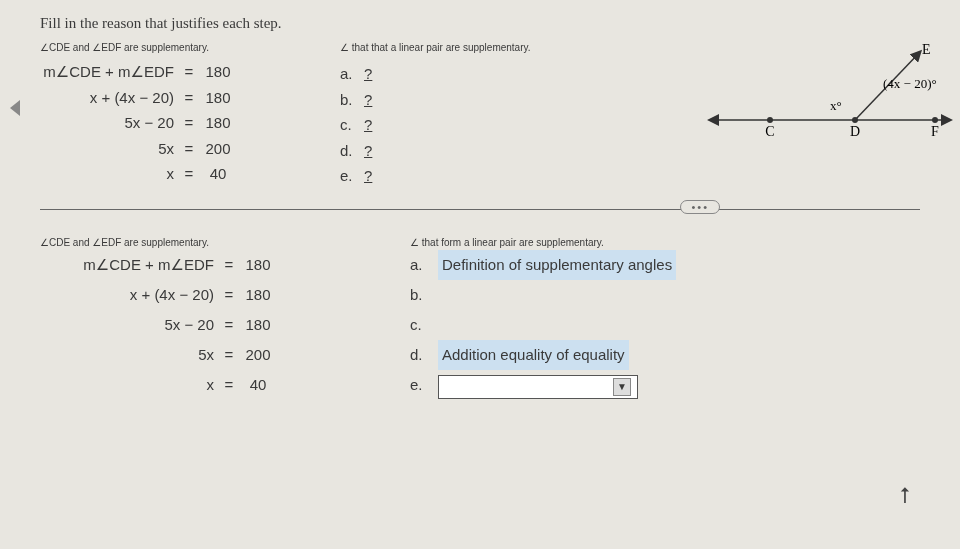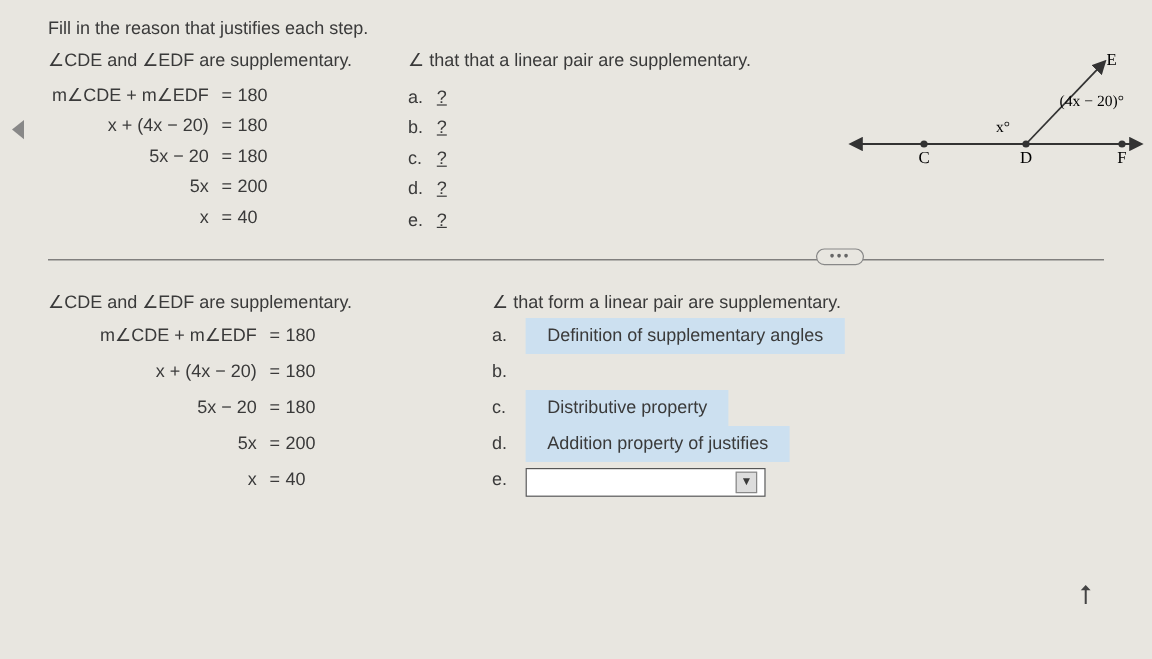--- a/index.html
+++ b/index.html
@@ -8,57 +8,58 @@
       background: #e8e6e0;
       width: 960px;
       height: 549px;
       padding: 15px 40px;
       position: relative;
       color: #3a3a3a;
     }
     .instruction {
       font-size: 15px;
       margin-bottom: 8px;
+      font-family: Liberation Serif, serif;
     }
     .top-section {
       display: flex;
       gap: 20px;
     }
     .col-left {
       width: 280px;
     }
     .col-mid {
       width: 320px;
     }
     .col-right {
       flex: 1;
       position: relative;
     }
     .statement {
-      font-size: 15px;
+      font-size: 10px;
       line-height: 1.5;
     }
     .angle { font-family: 'Times New Roman', serif; }
     .eq-list {
       margin-top: 4px;
     }
     .eq-row {
       display: flex;
       align-items: baseline;
       font-size: 15px;
       line-height: 1.7;
       font-family: Arial, sans-serif;
     }
     .eq-left {
       width: 140px;
       text-align: right;
       padding-right: 6px;
     }
     .eq-eq { width: 18px; text-align: center; }
-    .eq-right { width: 40px; text-align: left; }
+    .eq-right { width: 40px; text-align: center; }
     .reason-row {
       font-size: 15px;
       line-height: 1.7;
       display: flex;
       align-items: baseline;
       gap: 6px;
     }
     .reason-label { width: 18px; }
     .reason-q { text-decoration: underline; }
     .nav-bar {
@@ -124,21 +125,21 @@
     .answer-row {
       display: flex;
       align-items: baseline;
       font-size: 15px;
       line-height: 2.0;
       gap: 10px;
     }
     .answer-label { width: 18px; }
     .answer-text {
       background: #cce0f0;
-      padding: 0 18px;
+      padding: 0 4px;
     }
     .dropdown {
       display: inline-flex;
       border: 1px solid #555;
       background: #fff;
       width: 200px;
       height: 24px;
       align-items: center;
       justify-content: flex-end;
       padding-right: 6px;
@@ -291,25 +292,24 @@
     <div class="statement">∠ that form a linear pair are supplementary.</div>
     <div class="answer-row">
         <span class="answer-label">a.</span>
         <span class="answer-text">Definition of supplementary angles</span>
       </div>
     <div class="answer-row">
         <span class="answer-label">b.</span>
       </div>
     <div class="answer-row">
         <span class="answer-label">c.</span>
-        <span class="answer-text">Distributive property</span>
       </div>
     <div class="answer-row">
         <span class="answer-label">d.</span>
-        <span class="answer-text">Addition property of justifies</span>
+        <span class="answer-text">Addition equality of equality</span>
       </div>
     <div class="answer-row">
       <span class="answer-label">e.</span>
       <span class="dropdown">
         <span class="caret">▼</span>
       </span>
     </div>
   </div>
 </div>
 

